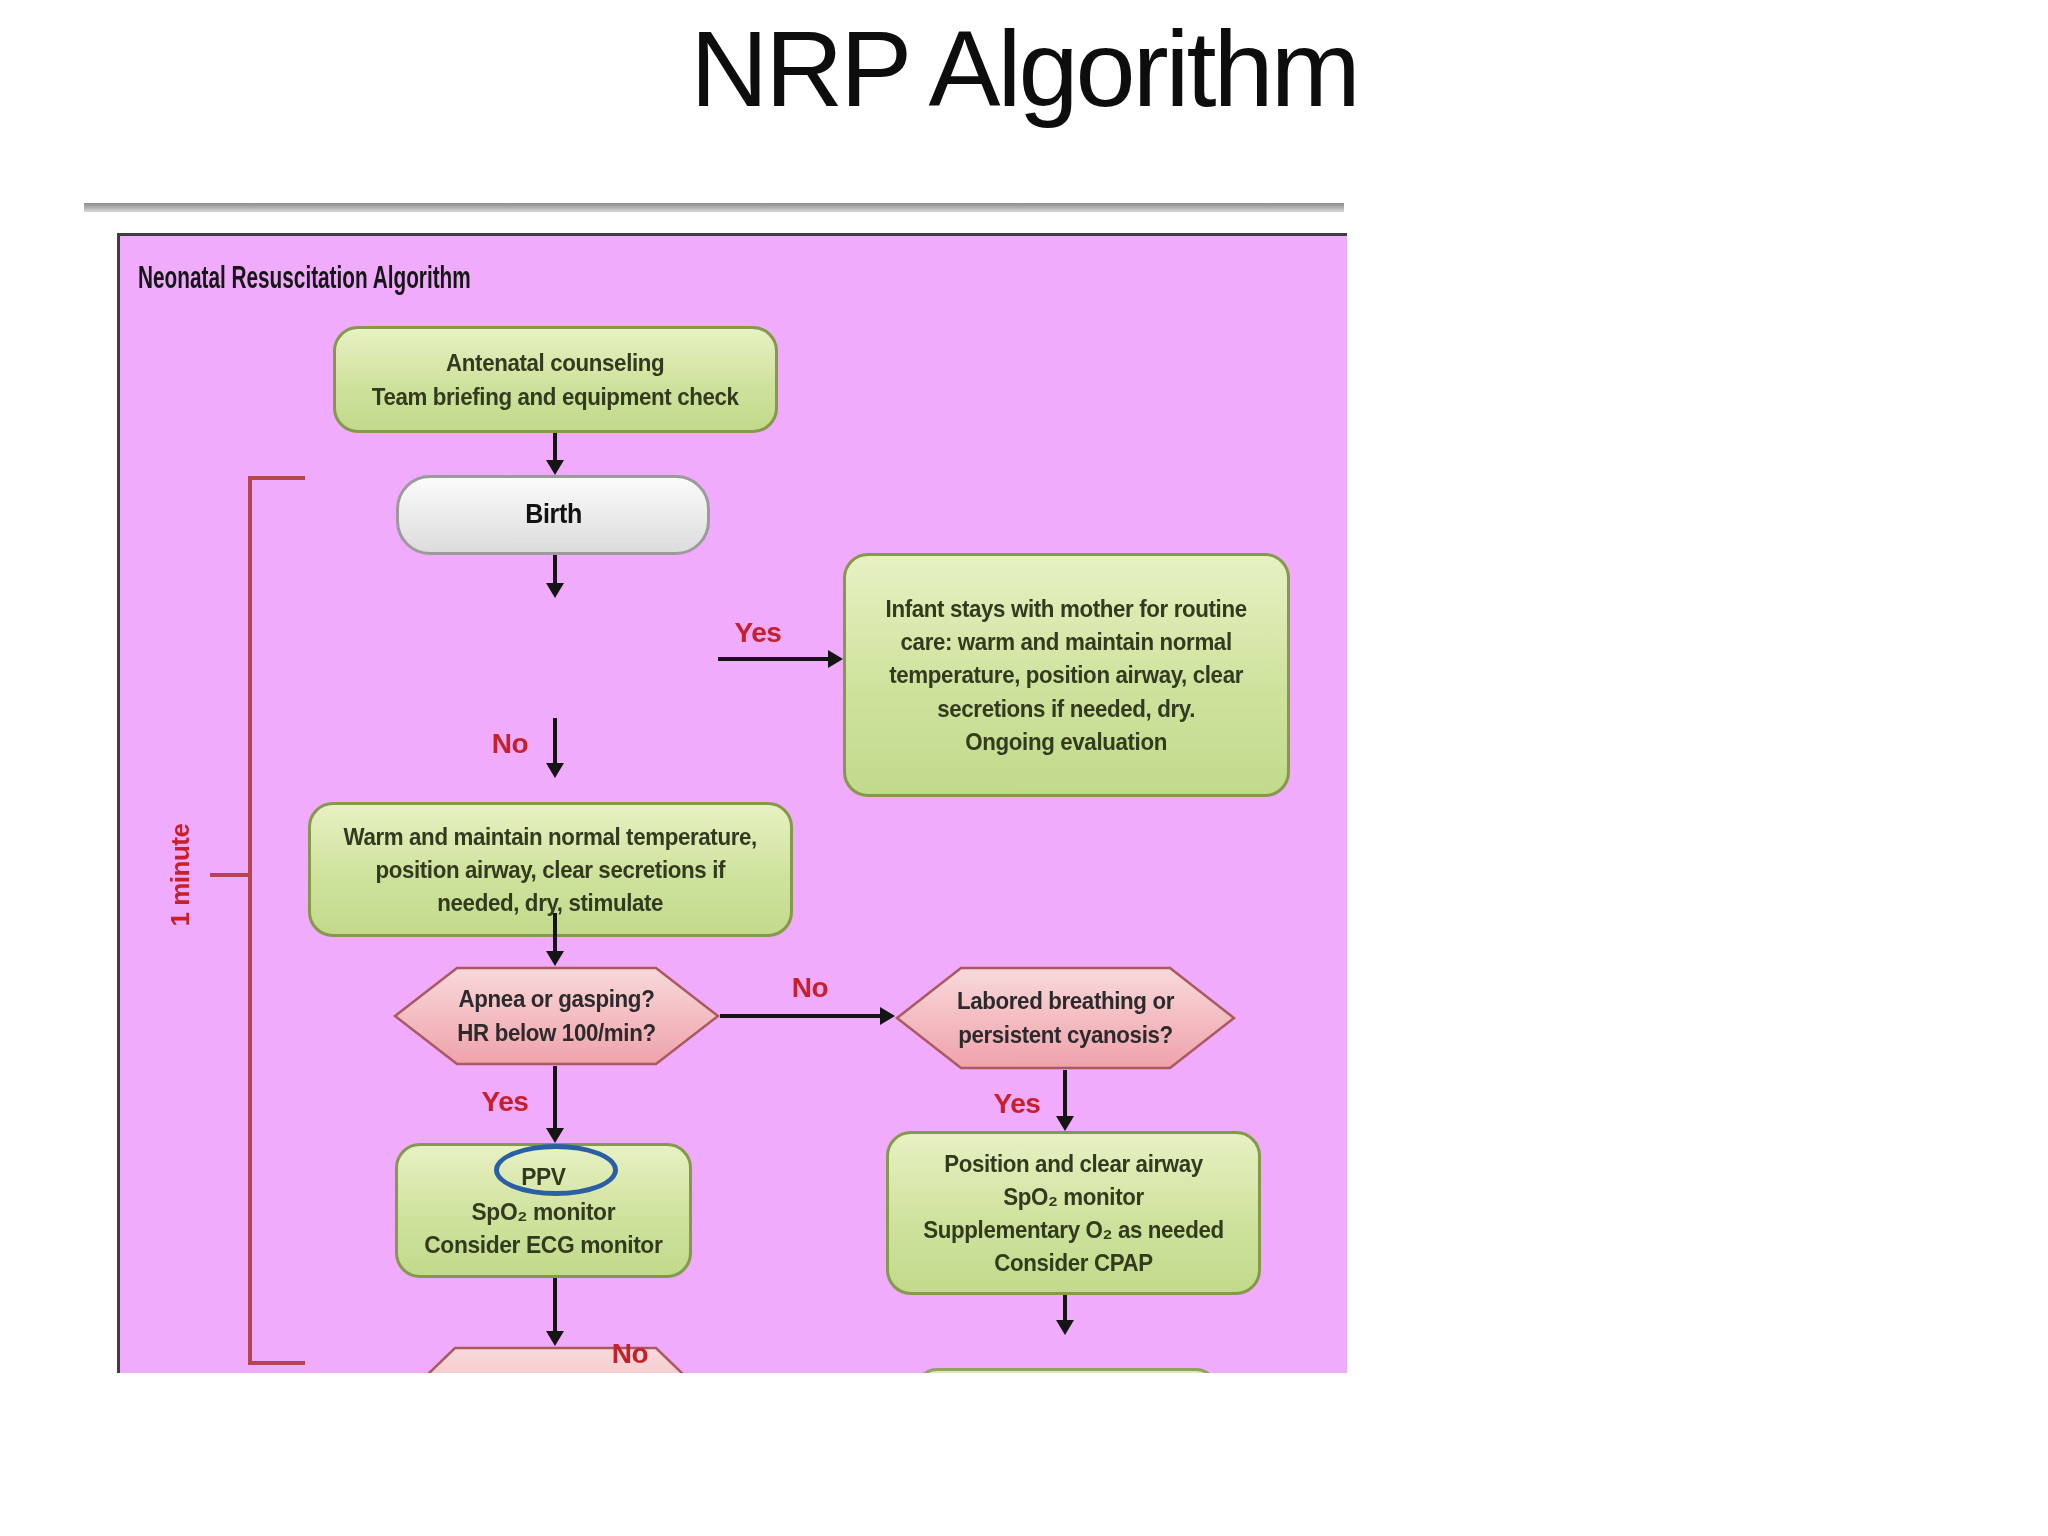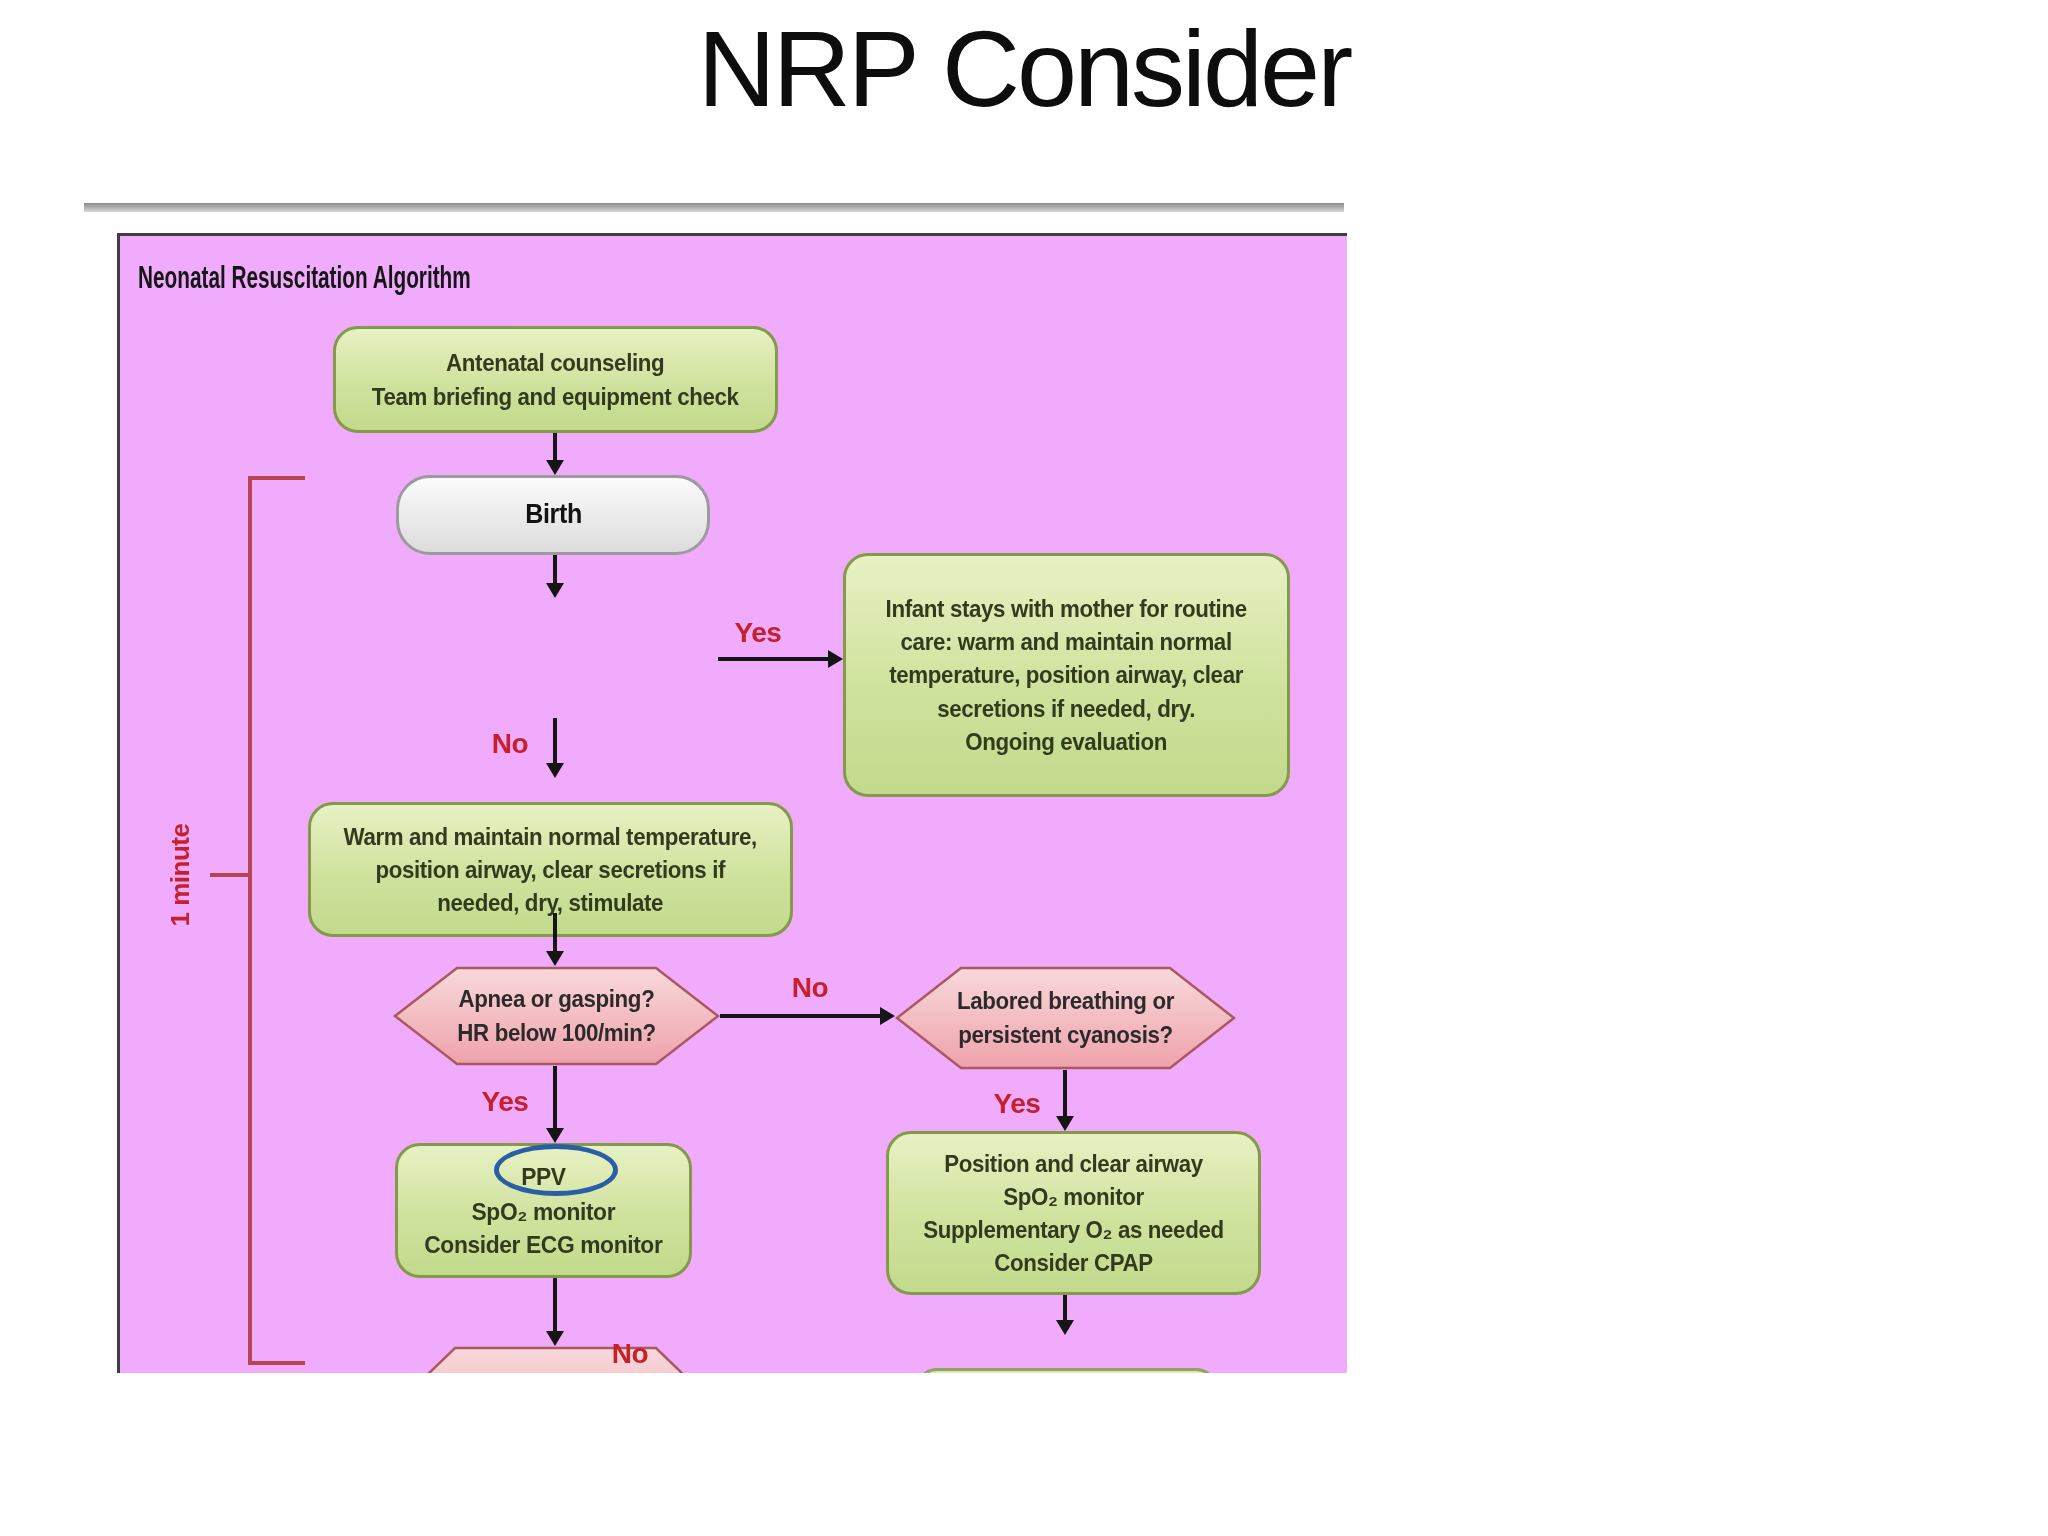--- a/index.html
+++ b/index.html
@@ -80,21 +80,21 @@
   .ppv-ellipse {
     position:absolute; left:374px; top:908px; width:124px; height:52px;
     border:5px solid #2a5fa5; border-radius:50%; box-sizing:border-box;
   }
 </style>
 </head>
 <body>
 
 <div class="slide">
 
-  <div class="slide-title">NRP Consider</div>
+  <div class="slide-title">NRP Algorithm</div>
   <div class="title-divider"></div>
 
   <div class="chart">
 
     <svg width="0" height="0">
       <defs>
         <linearGradient id="pinkGrad" x1="0" y1="0" x2="0" y2="1">
           <stop offset="0" stop-color="#f8d9db"></stop>
           <stop offset="1" stop-color="#efa2ab"></stop>
         </linearGradient>

